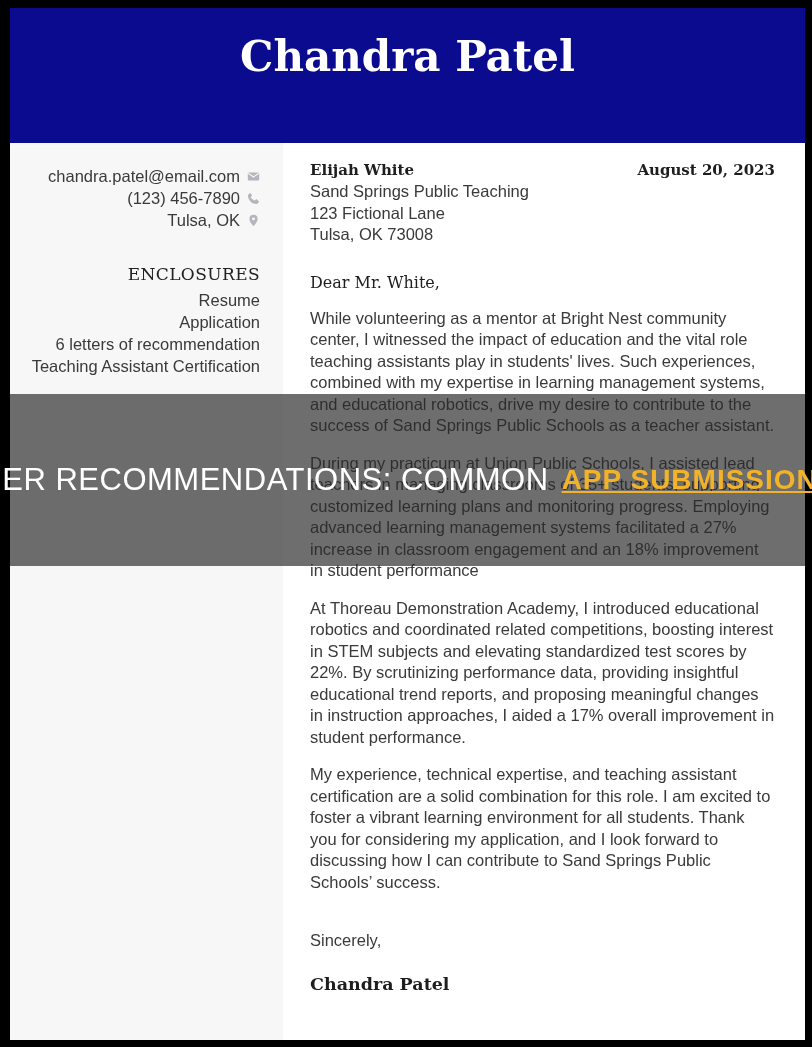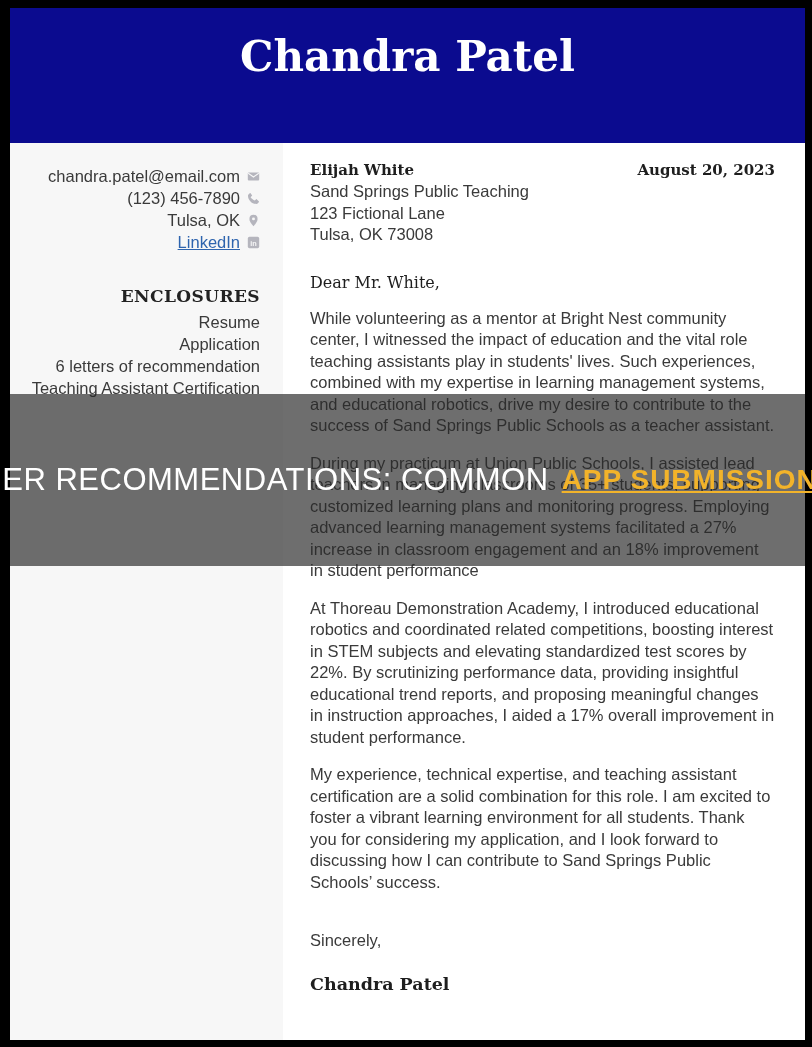--- a/index.html
+++ b/index.html
@@ -73,21 +73,21 @@
   }
   .contact-row .icon svg{width:13px;height:13px;display:block;}
   .link{
     color:var(--link-color);
     text-decoration:underline;
     cursor:pointer;
   }
   .enclosures{margin-top:33px;}
   .enclosures-title{
     font-family:"DejaVu Serif","Liberation Serif",serif;
-    font-weight:700;
+    font-weight:400;
     font-size:17px;
     letter-spacing:.4px;
     color:#222;
     margin-bottom:5px;
   }
   .enclosure-item{
     font-size:16.5px;
     line-height:22px;
     color:var(--text-color);
   }
@@ -191,29 +191,20 @@
       </div>
       <div class="contact-row">
         <span>Tulsa, OK</span>
         <span class="icon">
           <svg viewBox="0 0 16 16">
               <path d="M8 1a5 5 0 0 0-5 5c0 3.8 5 9 5 9s5-5.2 5-9a5 5 0 0 0-5-5z" fill="currentColor"></path>
               <circle cx="8" cy="6" r="1.8" fill="#f7f7f7"></circle>
             </svg>
         </span>
       </div>
-      <div class="contact-row">
-        <span class="link">LinkedIn</span>
-        <span class="icon">
-          <svg viewBox="0 0 16 16">
-              <rect x="1" y="1" width="14" height="14" rx="2" fill="currentColor"></rect>
-              <text x="8" y="12" text-anchor="middle" font-size="9" font-weight="bold" fill="#f7f7f7" font-family="Liberation Sans, sans-serif">in</text>
-            </svg>
-        </span>
-      </div>
 
       <div class="enclosures">
         <div class="enclosures-title">ENCLOSURES</div>
         <div class="enclosure-item">Resume</div>
         <div class="enclosure-item">Application</div>
         <div class="enclosure-item">6 letters of recommendation</div>
         <div class="enclosure-item">Teaching Assistant Certification</div>
       </div>
     </div>
 

